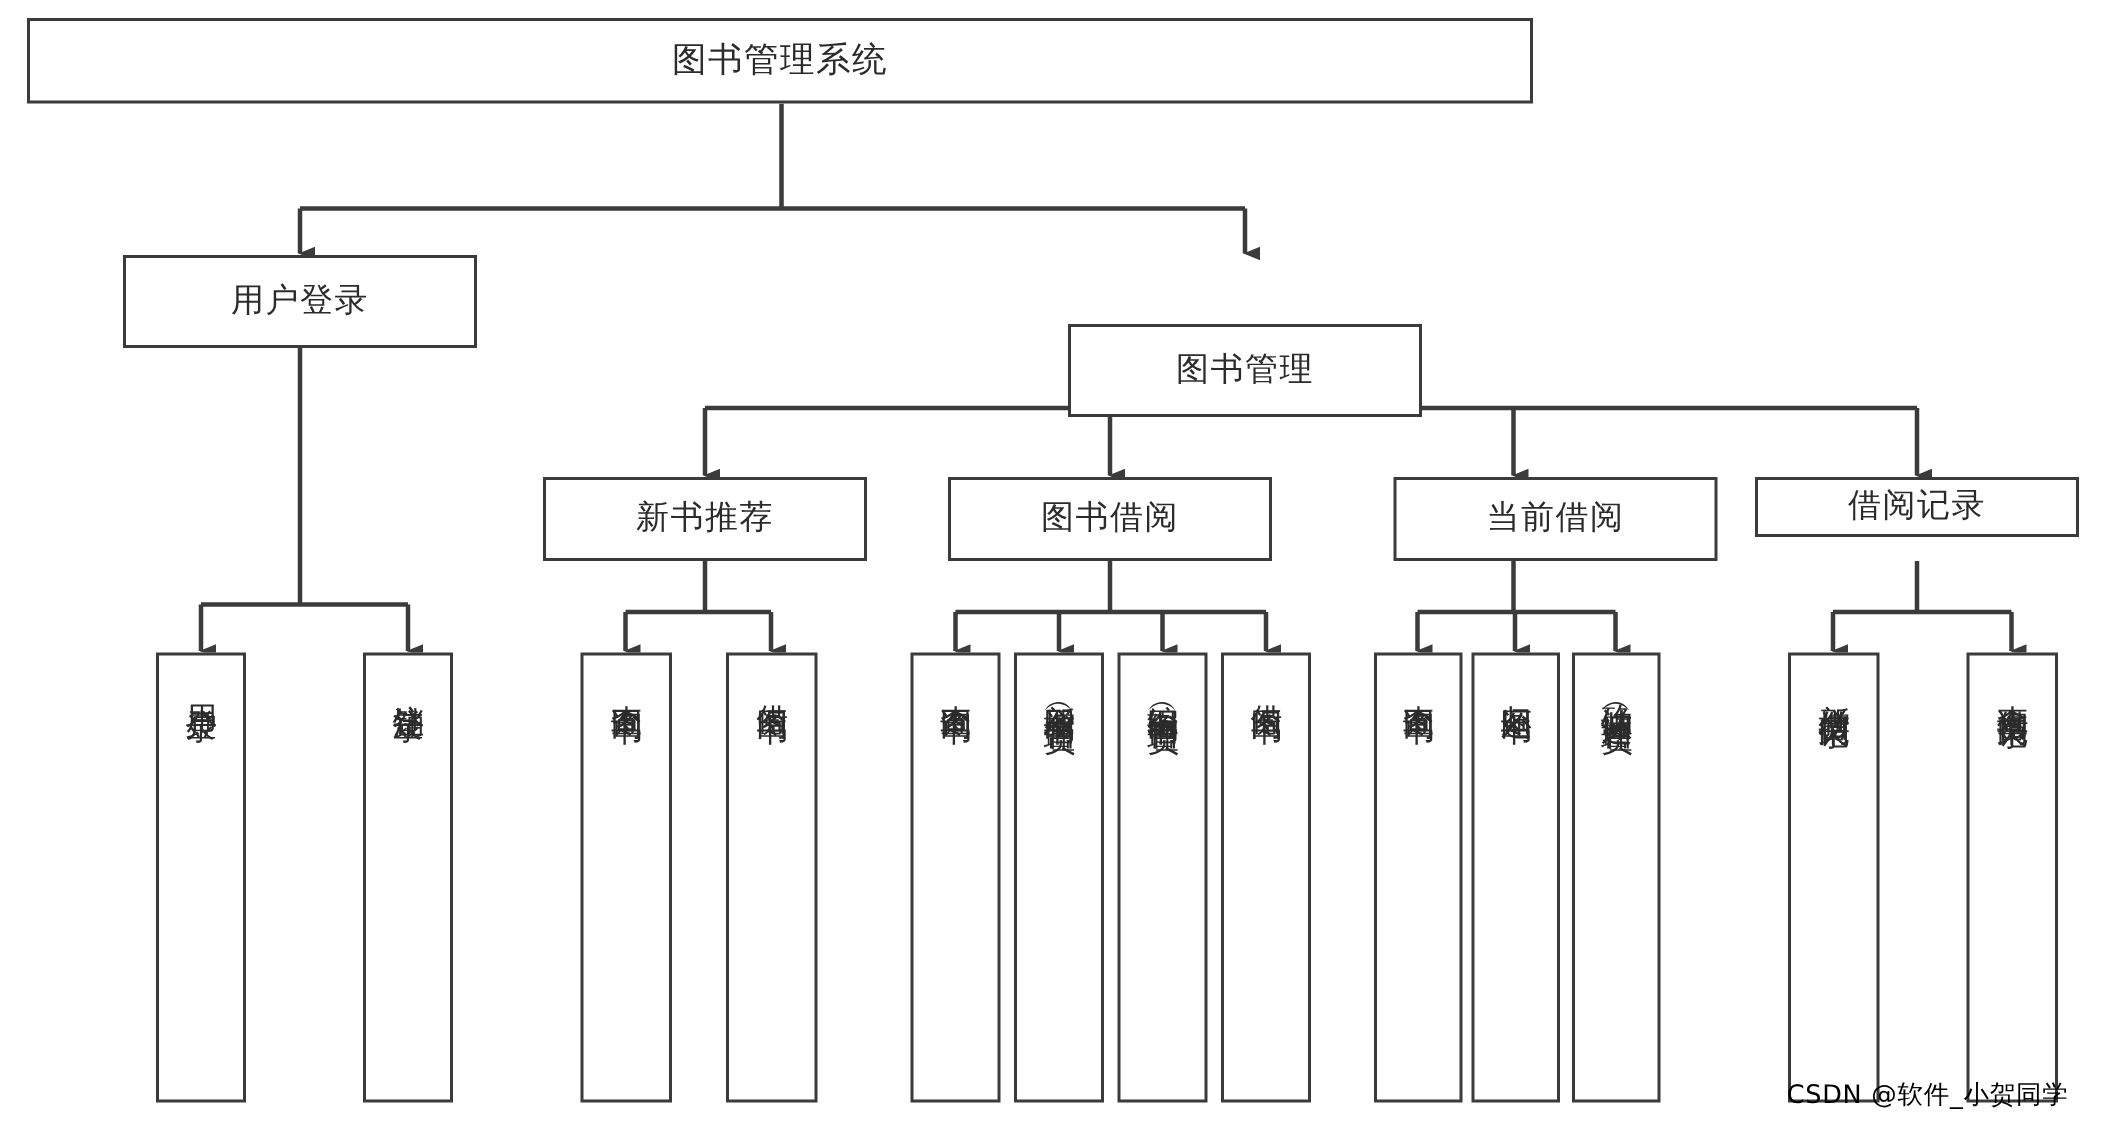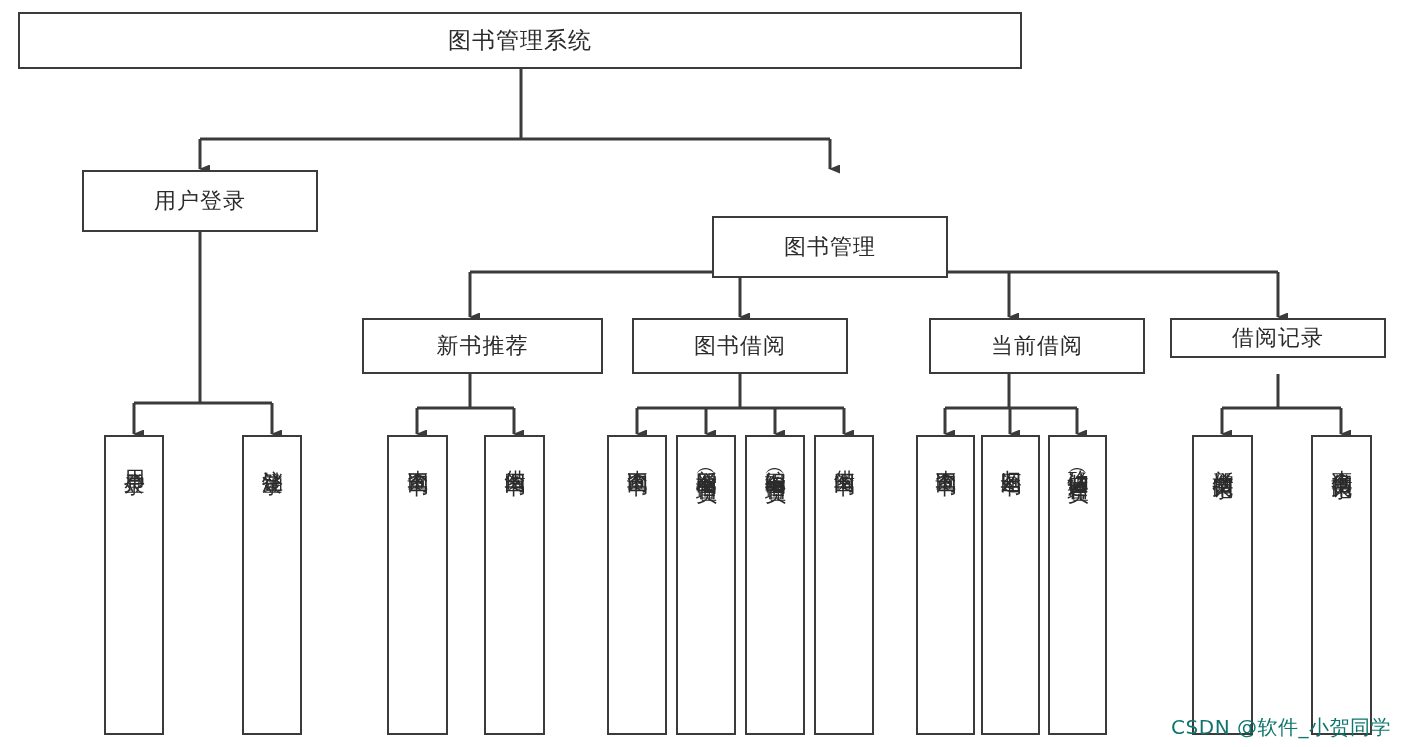--- a/index.html
+++ b/index.html
@@ -56,24 +56,24 @@
     color: #2b2b2b;
   }
   .node-label {
     display: block;
   }
   #root-node {
     font-size: 23px;
   }
   #watermark {
     position: absolute;
-    right: 14px;
+    right: 26px;
     bottom: 6px;
-    font-size: 20px;
-    color: #0f766e;
+    font-size: 17px;
+    color: #000000;
     letter-spacing: 0.5px;
     white-space: nowrap;
     pointer-events: none;
   }
 </style>
 </head>
 <body>
 
 <div id="diagram-canvas">
 
@@ -124,21 +124,21 @@
     <span class="node-label">图书管理系统</span>
   </div>
 
   <div class="node horizontal" style="left: 82px; top: 170px; width: 236px; height: 62px;">
     <span class="node-label">用户登录</span>
   </div>
   <div class="node horizontal" style="left: 712px; top: 170px; width: 236px; height: 62px; margin-top: 46px;">
     <span class="node-label">图书管理</span>
   </div>
 
-  <div class="node horizontal" style="left: 362px; top: 318px; width: 241px; height: 56px;">
+  <div class="node horizontal" style="left: 362px; top: 318px; width: 216px; height: 56px;">
     <span class="node-label">新书推荐</span>
   </div>
   <div class="node horizontal" style="left: 632px; top: 318px; width: 216px; height: 56px;">
     <span class="node-label">图书借阅</span>
   </div>
   <div class="node horizontal" style="left: 901px; top: 318px; width: 216px; height: 56px; margin-left: 28px;">
     <span class="node-label">当前借阅</span>
   </div>
   <div class="node horizontal" style="left: 1170px; top: 318px; width: 216px; height: 40px;">
     <span class="node-label">借阅记录</span>

